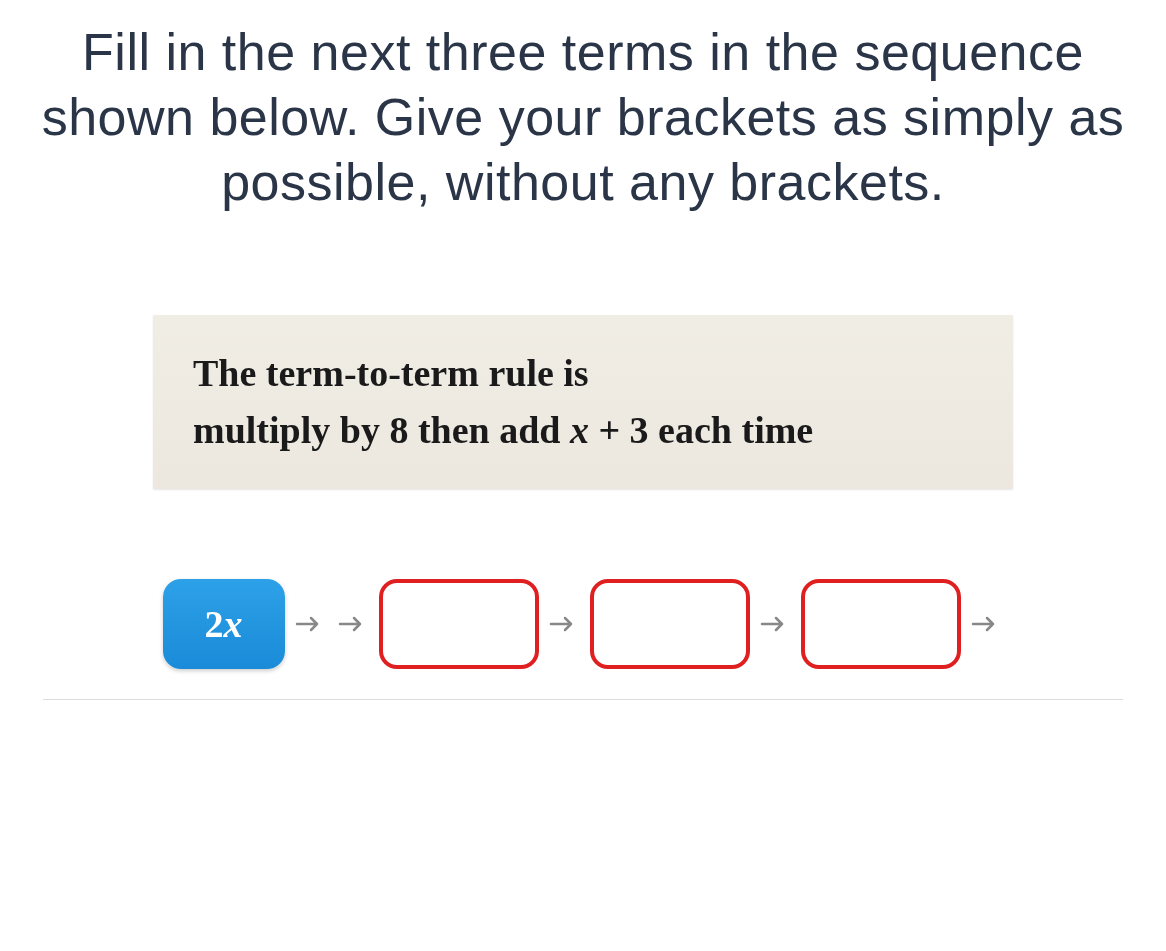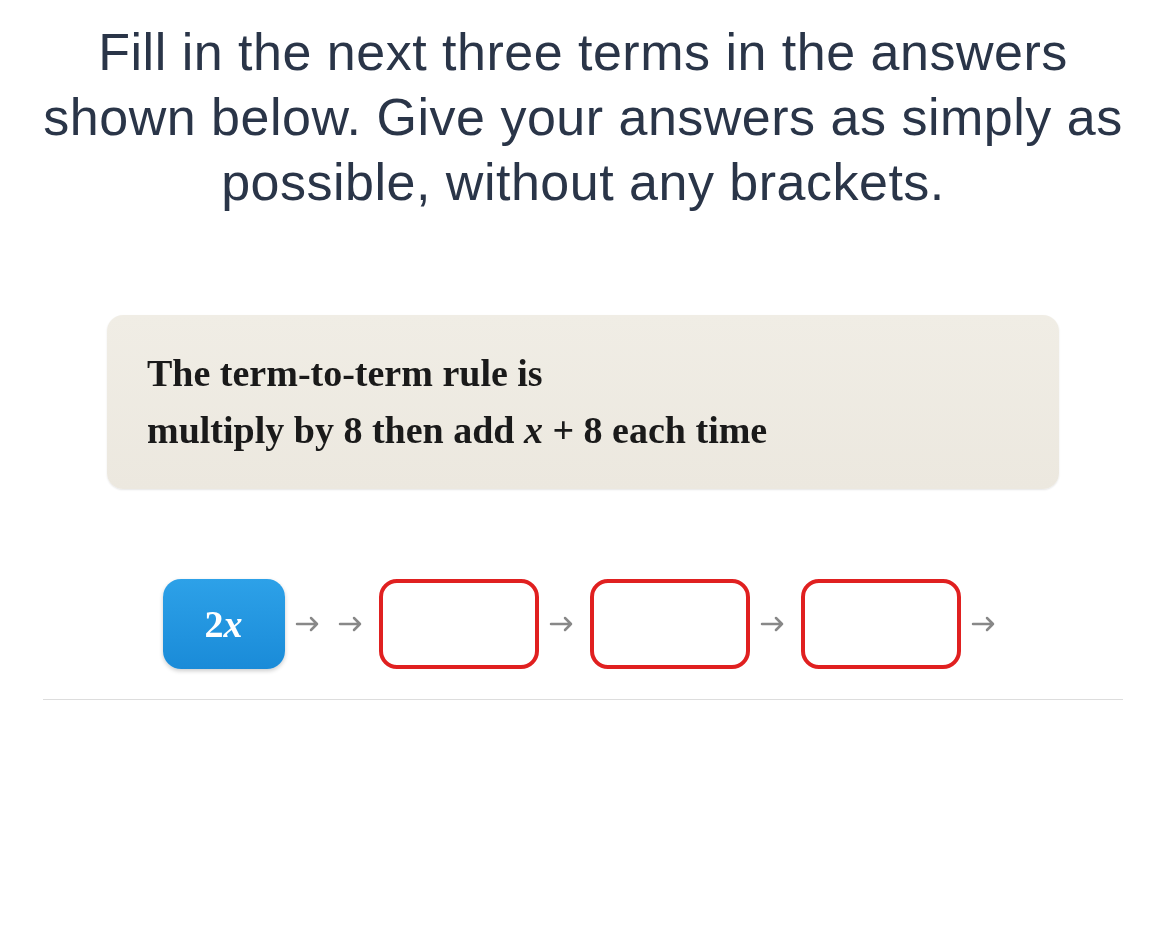--- a/index.html
+++ b/index.html
@@ -18,24 +18,24 @@
       font-size: 52px;
       color: #2a3548;
       text-align: center;
       line-height: 1.25;
       font-weight: 400;
       letter-spacing: 0.5px;
       margin-bottom: 100px;
     }
     .rule-box {
       background: linear-gradient(to bottom, #f0ede5, #ece8df);
-      border-radius: 16px;
+      border-radius: 1px;
       padding: 30px 40px;
       margin: 0 auto 90px auto;
-      width: 952px;
+      width: 860px;
       box-shadow: 0 1px 2px rgba(0,0,0,0.1);
     }
     .rule-text {
       font-size: 38px;
       color: #1a1a1a;
       font-weight: 600;
       line-height: 1.5;
       font-family: 'Times New Roman', Georgia, serif;
     }
     .rule-text .math-var {
@@ -87,26 +87,26 @@
       color: #888;
     }
     .arrow svg {
       width: 30px;
       height: 20px;
     }
   </style>
 </head>
 <body>
 
-<div class="question-text">Fill in the next three terms in the answers shown below. Give your answers as simply as possible, without any brackets.</div>
+<div class="question-text">Fill in the next three terms in the sequence shown below. Give your brackets as simply as possible, without any brackets.</div>
 
 <div class="rule-box">
   <div class="rule-text">
     <span>The term-to-term rule is</span><br>
-    <span>multiply by 8 then add </span><span class="math-var">x</span><span> + 8 each time</span>
+    <span>multiply by 8 then add </span><span class="math-var">x</span><span> + 3 each time</span>
   </div>
 </div>
 
 <div class="sequence-container">
   <div class="term-box filled">
     <span>2<span class="math-var">x</span></span>
   </div>
   <div class="arrow">
     <svg viewBox="0 0 30 20">
         <path d="M 2 10 L 22 10 M 16 4 L 22 10 L 16 16" stroke="#888" stroke-width="2.5" fill="none" stroke-linecap="round" stroke-linejoin="round"></path>

